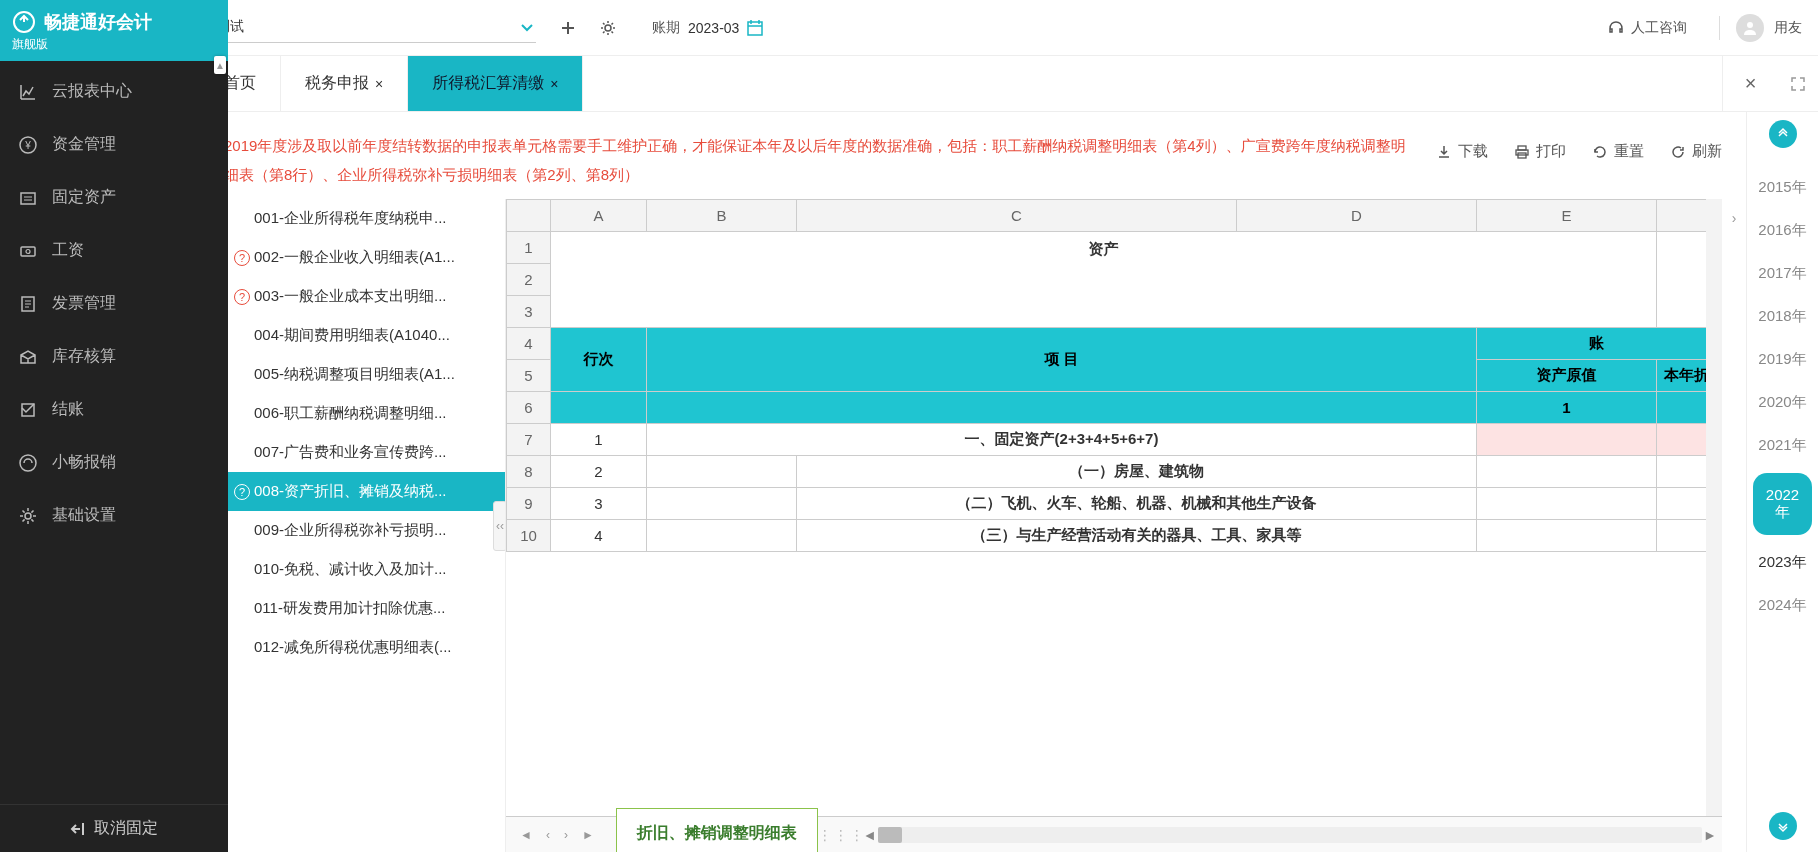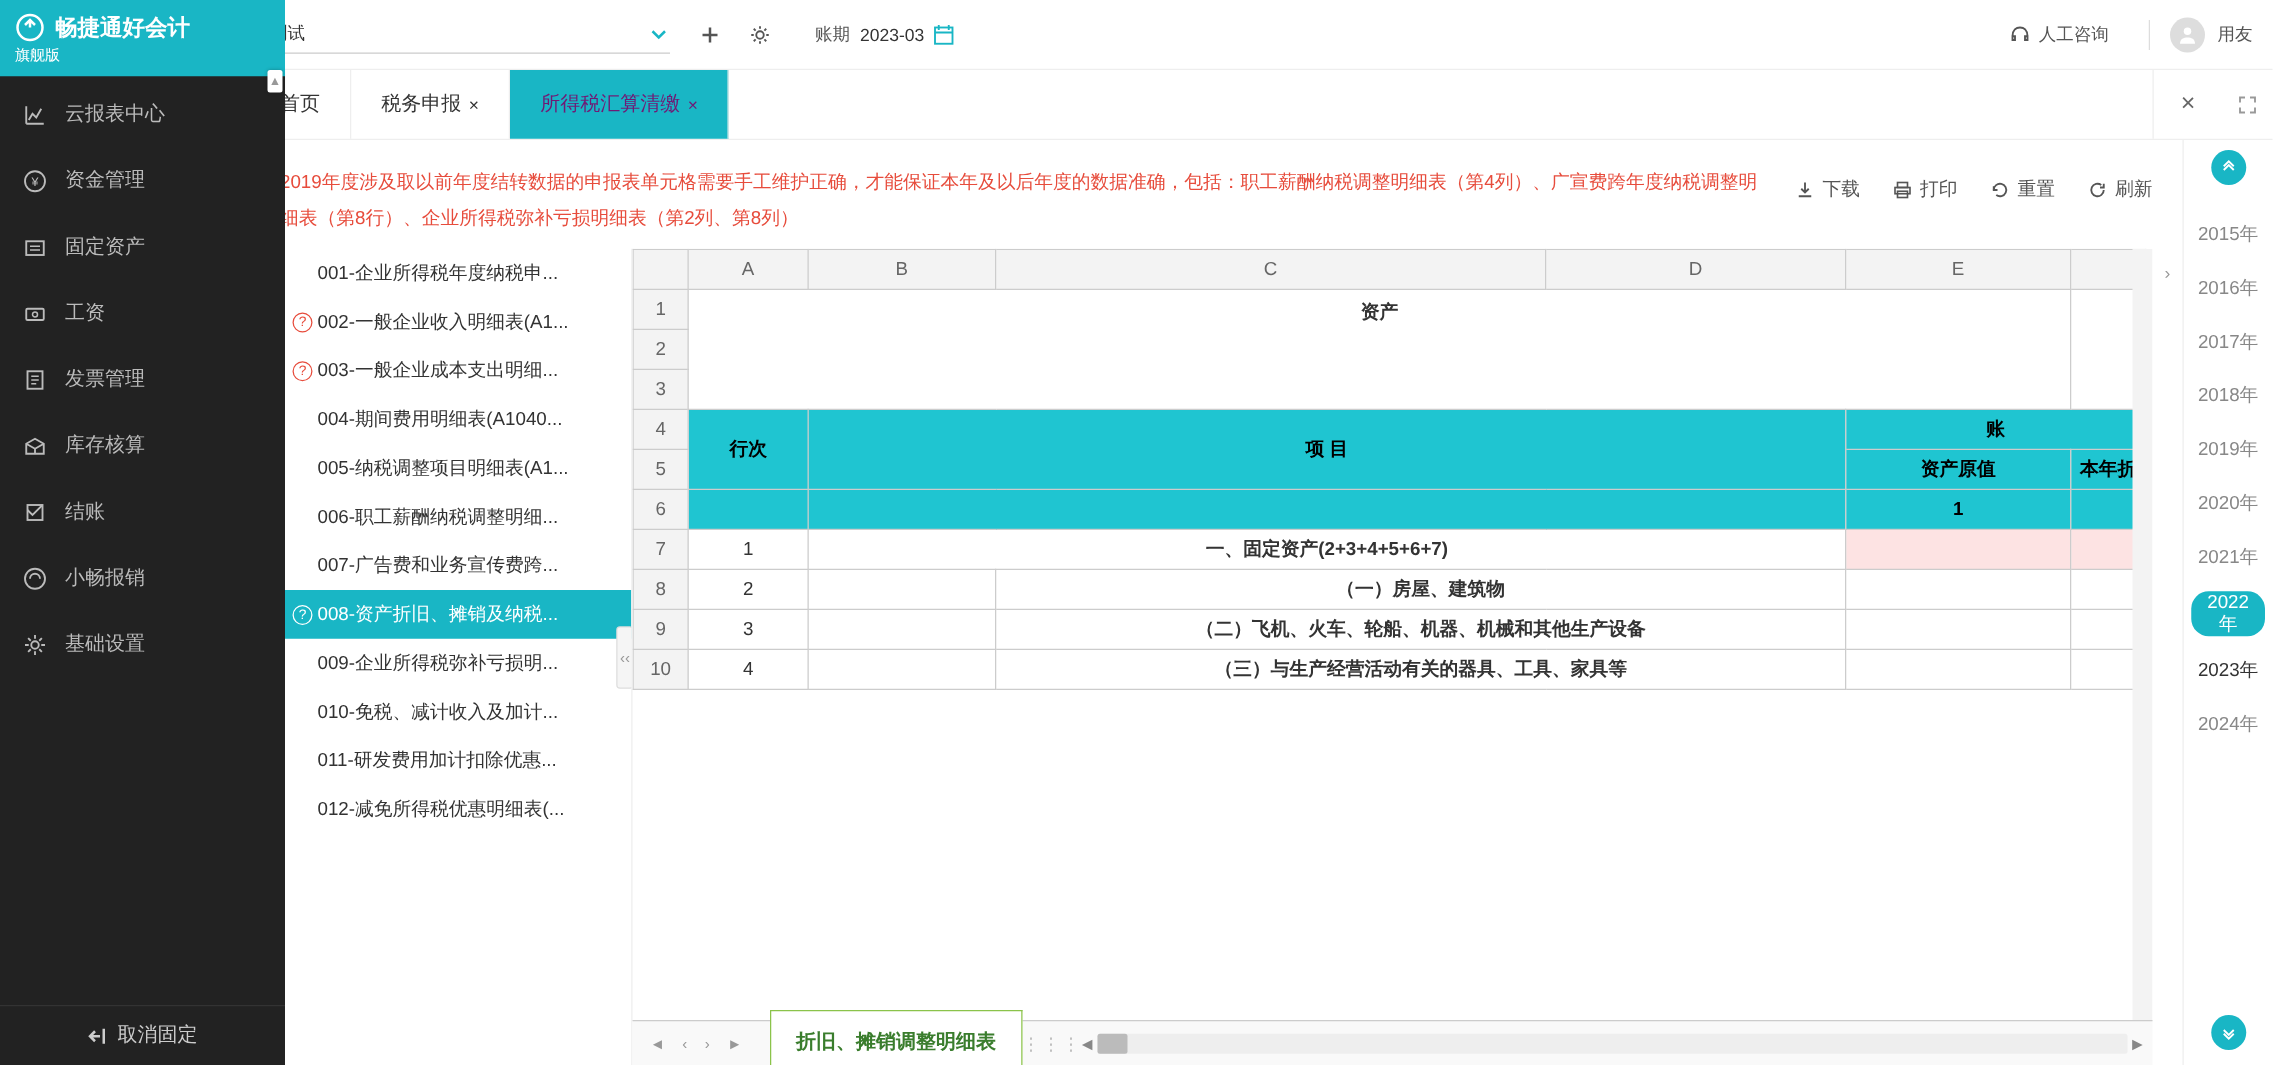--- a/index.html
+++ b/index.html
@@ -28,21 +28,21 @@
     .sidebar-scroll-ind { position: absolute; right: 2px; top: 56px; width: 12px; height: 18px; background: #fff; border-radius: 2px; box-shadow: 0 0 3px rgba(0,0,0,0.3); display:flex; align-items:center; justify-content:center; font-size:10px; color:#999;}
     .menu { list-style: none; padding-top: 4px; }
     .menu li { display: flex; align-items: center; gap: 14px; padding: 16px 18px; cursor: pointer; font-size: 16px; }
     .menu li.active { background: #000; color: #fff; }
     .menu li .mi { width: 20px; text-align: center; }
     .unpin { position: absolute; bottom: 0; left: 0; right: 0; height: 48px; display: flex; align-items: center; justify-content: center; gap: 8px; color: #ccc; border-top: 1px solid #333; cursor: pointer; font-size: 16px; }
     
     
     .tabs-bar { position: absolute; left: 200px; right: 0; top: 56px; height: 56px; display: flex; align-items: stretch; background: #fff; border-bottom: 1px solid #eee; }
     .tab { display: flex; align-items: center; padding: 0 24px; cursor: pointer; border-right: 1px solid #eee; color: #333; gap: 6px; font-size: 16px; }
-    .tab.active { background: #19b6c5; color: #701a75; }
+    .tab.active { background: #19b6c5; color: #0f172a; }
     .tab .close-x { font-size: 14px; }
     .tabs-spacer { flex: 1; }
     .tab-end-close { width: 56px; display: flex; align-items: center; justify-content: center; font-size: 20px; color: #666; cursor: pointer; border-left: 1px solid #eee; }
     .tab-end-expand { width: 40px; display: flex; align-items: center; justify-content: center; color: #999; cursor: pointer; }
     
     
     .content { position: absolute; left: 200px; right: 72px; top: 112px; bottom: 0; padding: 20px 24px 0 24px; display: flex; flex-direction: column; background: #fff; }
     .notice-row { display: flex; align-items: flex-start; gap: 20px; margin-bottom: 10px; }
     .notice { color: #e74c3c; line-height: 1.9; flex: 1; font-size: 15px; }
     .toolbar { display: flex; gap: 26px; align-items: center; padding-top: 10px; }
@@ -91,21 +91,21 @@
     .h-scroll-arrow { width: 16px; text-align: center; color: #888; cursor: pointer; }
     
     .v-scroll { position: absolute; right: 0; top: 0; bottom: 0; width: 16px; background: #f3f3f3; }
     
     .expand-right { position: absolute; right: -20px; top: 4px; width: 16px; height: 30px; display:flex; align-items:center; justify-content:center; color:#999; cursor:pointer;}
 
     
     .year-rail { position: absolute; right: 0; top: 112px; bottom: 0; width: 72px; background: #fff; border-left: 1px solid #eee; display: flex; flex-direction: column; align-items: center; padding-top: 8px; }
     .year-rail .circbtn { width: 28px; height: 28px; border-radius: 50%; background: #19b6c5; color: #fff; display: flex; align-items: center; justify-content: center; cursor: pointer; margin-bottom: 18px; font-size: 14px;}
     .year-rail .year { padding: 12px 0; color: #888; cursor: pointer; font-size: 15px; width: 100%; text-align: center; }
-    .year-rail .year.active { background: #19b6c5; color: #fff; border-radius: 14px; margin: 6px 6px; width: auto; padding: 0 10px; }
+    .year-rail .year.active { background: #19b6c5; color: #fff; border-radius: 14px; margin: 6px 6px; width: auto; padding: 13px 10px; }
     .year-rail .year.current { color: #333; }
     .year-rail .spacer { flex: 1; }
     
     svg { display: block; }
   </style>
 </head>
 <body>
 
 <div class="sidebar">
   <div class="brand">

